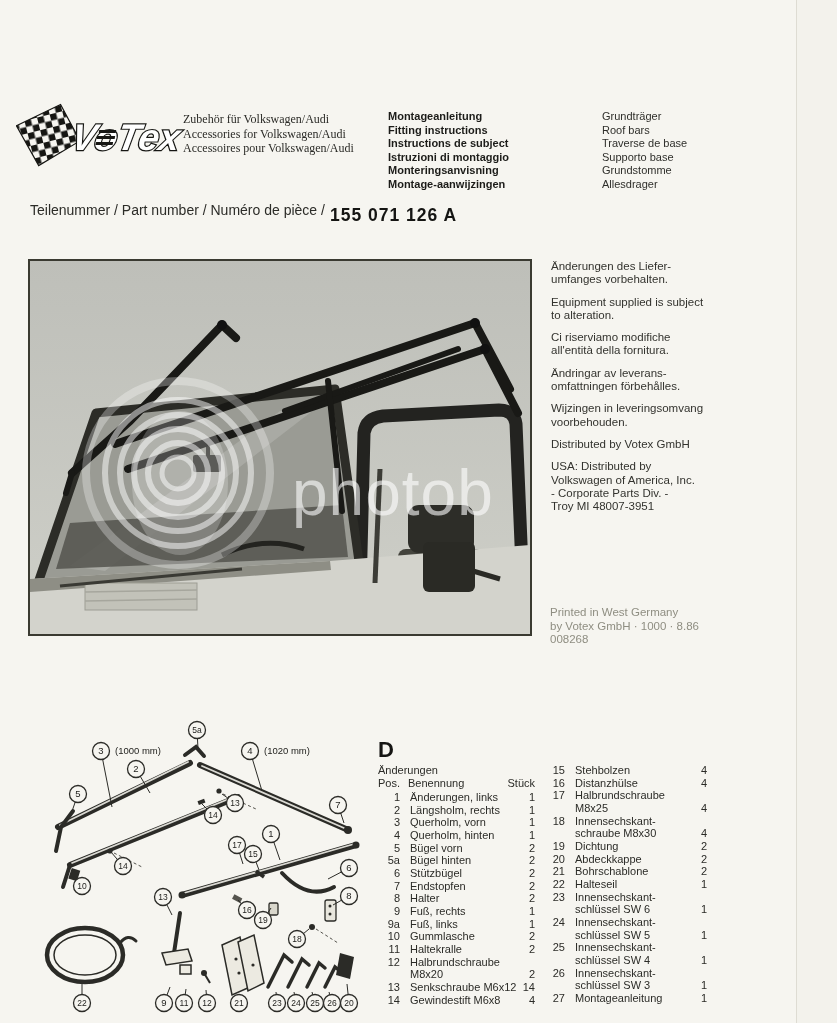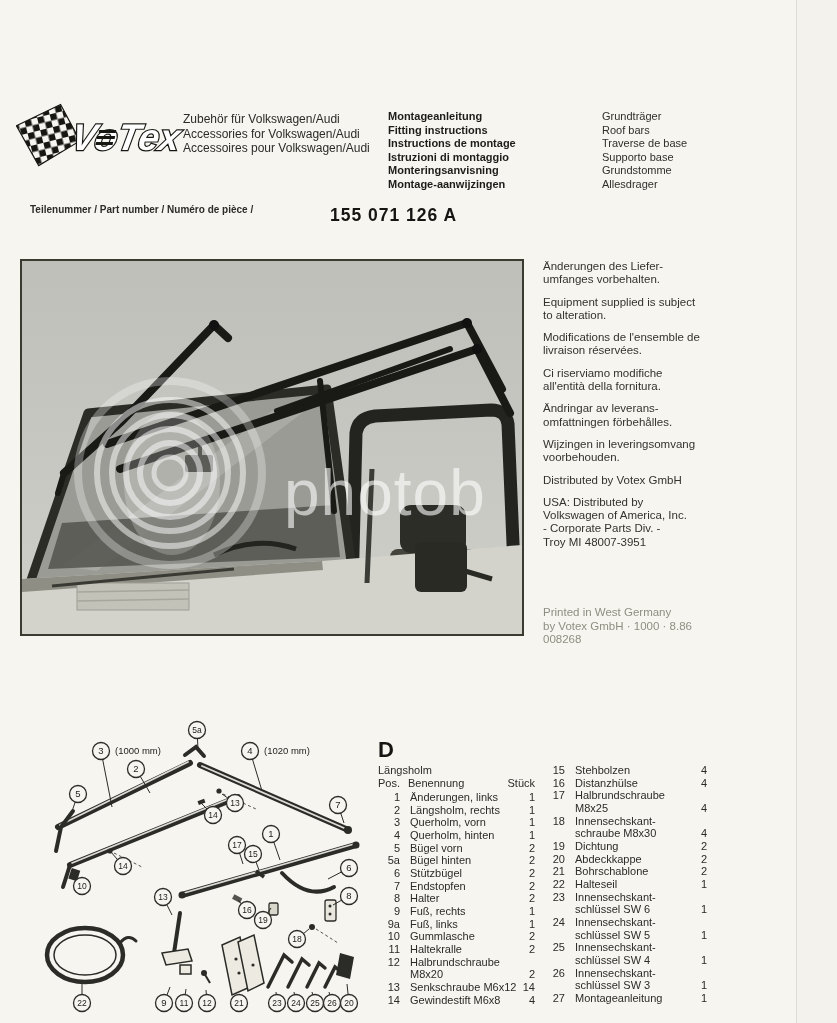--- a/index.html
+++ b/index.html
@@ -5,32 +5,32 @@
   html,body{margin:0;padding:0;background:#e8e6df;}
   .page{
     position:relative;width:837px;height:1023px;overflow:hidden;
     background:#f6f5f0;
     font-family:"Liberation Sans","DejaVu Sans",sans-serif;
     color:#2f2f2b;
   }
   .page::after{content:"";position:absolute;left:796px;top:0;width:1px;height:1023px;background:#dedcd3;}
   .edge-strip{position:absolute;left:797px;top:0;width:40px;height:1023px;background:#f3f2ec;}
   .abs{position:absolute;}
-  .ml{white-space:pre-line;}
+  .ml{white-space:pre-line;margin-left:7px;}
   
-  .tagline{left:183px;top:112px;font-size:12px;line-height:14.6px;color:#2b2b27;}
+  .tagline{left:183px;top:112px;font-size:12px;line-height:14.6px;color:#2b2b27;font-family:Liberation Serif, serif;}
   .doccol{left:388px;top:110px;font-size:11px;line-height:13.5px;font-weight:bold;color:#1c1c19;}
   .prodcol{left:577px;top:110px;font-size:11px;line-height:13.5px;color:#2f2f2b;margin-left:25px;}
-  .pnlabel{left:30px;top:203px;font-size:10px;line-height:14.4px;color:#2c2c28;font-weight:bold;}
+  .pnlabel{left:30px;top:203px;font-size:14px;line-height:14.4px;color:#2c2c28;}
   .pnvalue{left:330px;top:205px;font-size:17.5px;font-weight:bold;letter-spacing:1px;color:#151513;}
   
-  .photo{left:20px;top:259px;width:504px;height:377px;border:2px solid #3a3a31;box-sizing:border-box;background:#c6c7c1;overflow:hidden;}
+  .photo{left:28px;top:259px;width:504px;height:377px;border:2px solid #3a3a31;box-sizing:border-box;background:#c6c7c1;overflow:hidden;}
   
   .notices{left:543px;top:260px;width:178px;font-size:11.5px;line-height:13.3px;color:#33332e;}
-  .notices .para{margin:0 0 9px 0;}
+  .notices .para{margin:0 0 9px 8px;}
   .dist{margin:14px 0 9px 0;}
   .imprint{left:543px;top:606px;width:180px;font-size:11.5px;line-height:13.6px;color:#8f8e82;}
   
   .dletter{left:378px;top:737px;font-size:22px;font-weight:bold;color:#151513;}
   .ltitle{left:378px;top:764px;font-size:11px;color:#2b2b27;}
   .phead{left:378px;top:777px;width:157px;display:flex;font-size:11px;color:#2b2b27;}
   .phead .hpos{width:26px;}
   .phead .hname{flex:1;padding-left:4px;}
   .phead .hqty{text-align:left;}
   .ptable{font-size:11px;line-height:12.65px;color:#2b2b27;}
@@ -71,21 +71,21 @@
 
   <div class="abs tagline" id="brand-taglines">
       <div>Zubehör für Volkswagen/Audi</div>
       <div>Accessories for Volkswagen/Audi</div>
       <div>Accessoires pour Volkswagen/Audi</div>
     </div>
 
   <div class="abs doccol" id="doc-type-lines">
       <div>Montageanleitung</div>
       <div>Fitting instructions</div>
-      <div>Instructions de montage</div>
+      <div>Instructions de subject</div>
       <div>Istruzioni di montaggio</div>
       <div>Monteringsanvisning</div>
       <div>Montage-aanwijzingen</div>
     </div>
   <div class="abs prodcol" id="product-lines">
       <div>Grundträger</div>
       <div>Roof bars</div>
       <div>Traverse de base</div>
       <div>Supporto base</div>
       <div>Grundstomme</div>
@@ -160,22 +160,20 @@
       </g>
     </svg>
   </div>
 
   <div class="abs notices">
     <div id="notice-list">
         <div class="para ml">Änderungen des Liefer-
 umfanges vorbehalten.</div>
         <div class="para ml">Equipment supplied is subject
 to alteration.</div>
-        <div class="para ml">Modifications de l'ensemble de
-livraison réservées.</div>
         <div class="para ml">Ci riserviamo modifiche
 all'entità della fornitura.</div>
         <div class="para ml">Ändringar av leverans-
 omfattningen förbehålles.</div>
         <div class="para ml">Wijzingen in leveringsomvang
 voorbehouden.</div>
       </div>
     <div class="para dist ml">Distributed by Votex GmbH</div>
     <div class="para ml">USA: Distributed by
 Volkswagen of America, Inc.
@@ -397,21 +395,21 @@
           <line x1="319" y1="300" x2="317" y2="281" stroke="#2b2b27" stroke-width="1"></line>
           <circle cx="319" cy="300" r="8.5" fill="#f6f5f0" stroke="#2b2b27" stroke-width="1.3"></circle>
           <text x="319" y="303.3" text-anchor="middle" font-size="8.5" fill="#1d1d1a">20</text>
         </g>
         <text x="85" y="51" font-size="9.5" fill="#1d1d1a">(1000 mm)</text>
         <text x="234" y="51" font-size="9.5" fill="#1d1d1a">(1020 mm)</text>
       </g>
   </svg>
 
   <div class="abs dletter">D</div>
-  <div class="abs ltitle">Längsholm</div>
+  <div class="abs ltitle">Änderungen</div>
   <div class="abs phead">
     <span class="hpos">Pos.</span>
     <span class="hname">Benennung</span>
     <span class="hqty">Stück</span>
   </div>
   <div class="abs ptable pt-left" id="table-left">
       <div class="prow">
         <span class="ppos">1</span>
         <span class="pname">Änderungen, links</span>
         <span class="pqty">1</span>

